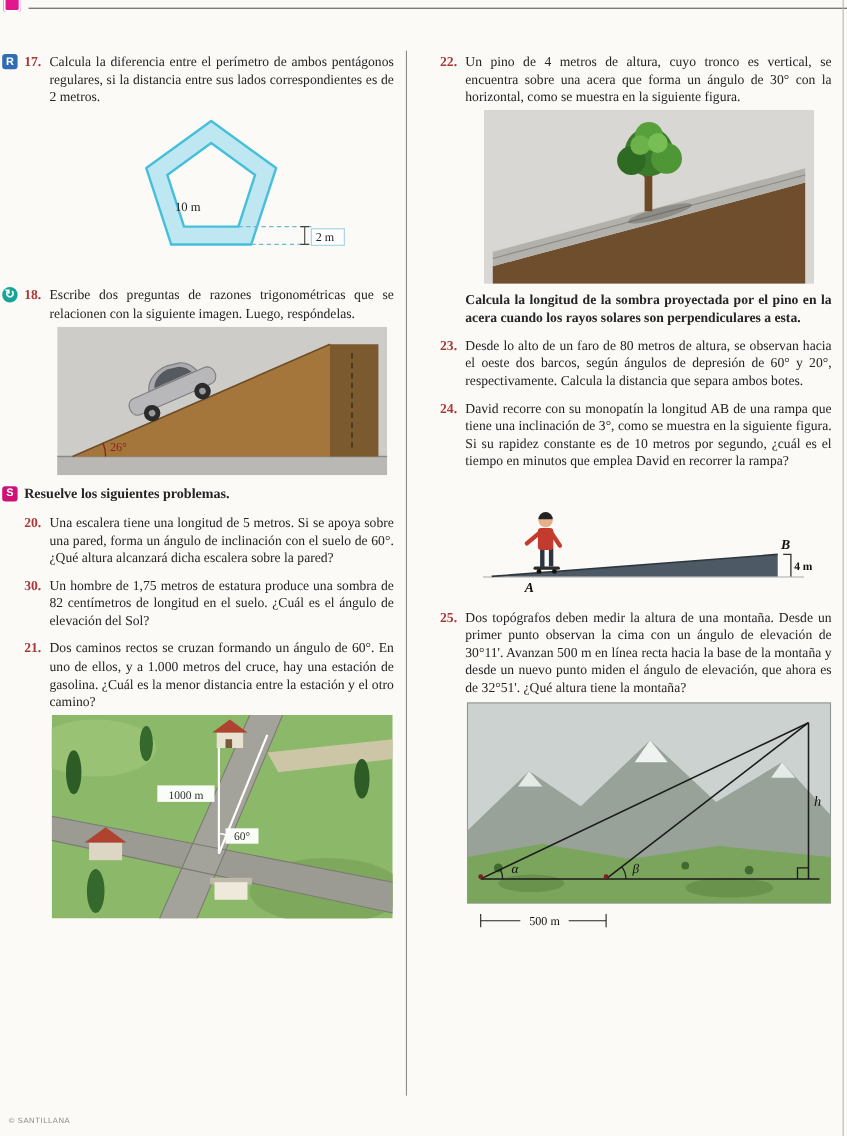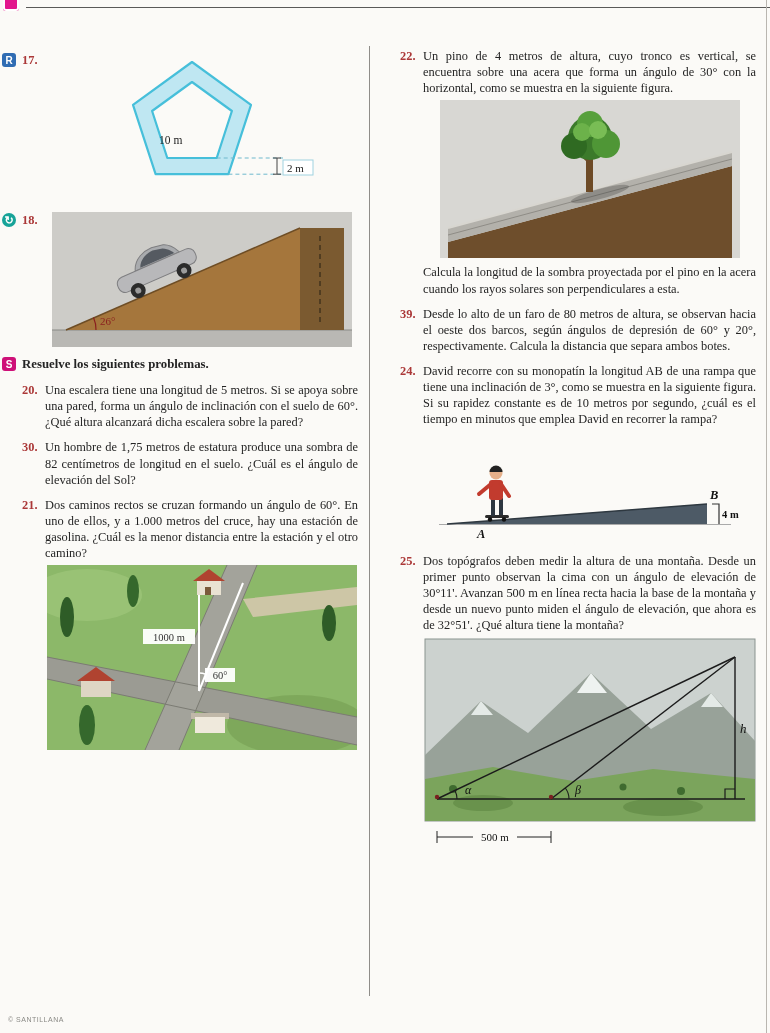--- a/index.html
+++ b/index.html
@@ -15,21 +15,21 @@
     position:absolute;top:-6px;left:3px;width:16px;height:17px;
     background:#e2178d;border-radius:3px;box-shadow:inset 0 0 0 2px #fff, inset 0 0 0 4px #e2178d;
   }
   .col{position:absolute;top:48px;}
   .col-left{left:22px;width:336px;}
   .col-right{left:400px;width:356px;}
   .divider{position:absolute;top:46px;left:369px;width:1px;height:950px;background:#8f8d89;}
   .problem{position:relative;padding-left:23px;margin-bottom:9px;font-size:12.4px;line-height:1.3;}
   .pnum{position:absolute;left:0;top:0;font-weight:bold;color:#ab3838;text-align:center;}
   .ptext{text-align:justify;}
-  .pcontinue{margin-top:2px;}
+  .pcontinue{margin-top:2px;font-weight:bold;}
   .badge{
     position:absolute;left:-20px;top:1px;width:14px;height:14px;
     display:flex;align-items:center;justify-content:center;
     color:#fff;font-family:"Liberation Sans",sans-serif;font-size:10px;font-weight:bold;
   }
   .badge-r{background:#2f6cb3;border-radius:3px;}
   .badge-s{background:#ce1078;border-radius:3px;top:0;}
   .badge-spiral{background:#17a398;border-radius:50%;font-size:11px;}
   .section-head{position:relative;margin:2px 0 10px 0;font-weight:bold;font-size:12.8px;padding-left:0;}
   .fig{display:block;margin:4px auto 10px auto;}
@@ -46,37 +46,39 @@
 <div class="top-rule"></div>
 <div class="right-edge"></div>
 <div class="corner-icon"></div>
 <div class="divider"></div>
 
 <div class="col col-left">
 
   <div class="problem">
     <span class="badge badge-r">R</span>
     <span class="pnum">17.</span>
+    <div class="ptext">Calcula la diferencia entre el perímetro de ambos pentágonos regulares, si la distancia entre sus lados correspondientes es de 2 metros.</div>
 
     <svg class="fig" width="230" height="150" viewBox="0 0 230 150">
       <path d="M105,10 L164,52.8 L141.4,122.2 L68.6,122.2 L46,52.8 Z M105,30 L144.9,59 L129.7,106 L80.3,106 L65.1,59 Z" fill="#bfe7f2" fill-rule="evenodd" stroke="#46bfda" stroke-width="2.2" stroke-linejoin="round"></path>
       <text x="72" y="92" font-size="11.5" fill="#222">10 m</text>
       <line x1="129.7" y1="106" x2="196" y2="106" stroke="#6fb9cd" stroke-width="1" stroke-dasharray="4,3"></line>
       <line x1="141.4" y1="122.2" x2="196" y2="122.2" stroke="#6fb9cd" stroke-width="1" stroke-dasharray="4,3"></line>
       <line x1="190" y1="106" x2="190" y2="122.2" stroke="#444" stroke-width="1"></line>
       <line x1="186" y1="106" x2="194" y2="106" stroke="#444" stroke-width="1"></line>
       <line x1="186" y1="122.2" x2="194" y2="122.2" stroke="#444" stroke-width="1"></line>
       <rect x="196" y="108" width="30" height="15" fill="#ffffff" stroke="#9fd2e0" stroke-width="1"></rect>
       <text x="200" y="119.5" font-size="11" fill="#222">2 m</text>
     </svg>
   </div>
 
   <div class="problem">
     <span class="badge badge-spiral">↻</span>
     <span class="pnum">18.</span>
+    <div class="ptext">Escribe dos preguntas de razones trigonométricas que se relacionen con la siguiente imagen. Luego, respóndelas.</div>
 
     <svg class="fig" width="300" height="135" viewBox="0 0 300 135">
       <rect width="300" height="135" fill="#cdccc8"></rect>
       <rect y="118" width="300" height="17" fill="#b9b8b4"></rect>
       <line x1="0" y1="118" x2="300" y2="118" stroke="#8a8a86" stroke-width="1.2"></line>
       <polygon points="14,118 248,118 248,16" fill="#a5763c"></polygon>
       <polygon points="248,16 292,16 292,118 248,118" fill="#7b5a30"></polygon>
       <line x1="14" y1="118" x2="248" y2="16" stroke="#6e4d25" stroke-width="1.5"></line>
       <line x1="268" y1="24" x2="268" y2="112" stroke="#3a2d1a" stroke-width="1.3" stroke-dasharray="5,4"></line>
       <g transform="translate(112,75) rotate(-23.6)">
@@ -175,21 +177,21 @@
         <circle cx="150" cy="24" r="13" fill="#57a03c"></circle>
         <circle cx="142" cy="32" r="9" fill="#6cb24a"></circle>
         <circle cx="158" cy="30" r="9" fill="#79bd55"></circle>
       </g>
     </svg>
 
     <div class="ptext pcontinue">Calcula la longitud de la sombra proyectada por el pino en la acera cuando los rayos solares son perpendiculares a esta.</div>
   </div>
 
   <div class="problem">
-    <span class="pnum">39.</span>
+    <span class="pnum">23.</span>
     <div class="ptext">Desde lo alto de un faro de 80 metros de altura, se observan hacia el oeste dos barcos, según ángulos de depresión de 60° y 20°, respectivamente. Calcula la distancia que separa ambos botes.</div>
   </div>
 
   <div class="problem">
     <span class="pnum">24.</span>
     <div class="ptext">David recorre con su monopatín la longitud AB de una rampa que tiene una inclinación de 3°, como se muestra en la siguiente figura. Si su rapidez constante es de 10 metros por segundo, ¿cuál es el tiempo en minutos que emplea David en recorrer la rampa?</div>
 
     <svg class="fig fig-tight" width="318" height="112" viewBox="0 0 318 112">
       <line x1="8" y1="92.5" x2="300" y2="92.5" stroke="#aaa" stroke-width="1"></line>
       <polygon points="16,92 276,92 276,72" fill="#4d5a66"></polygon>

